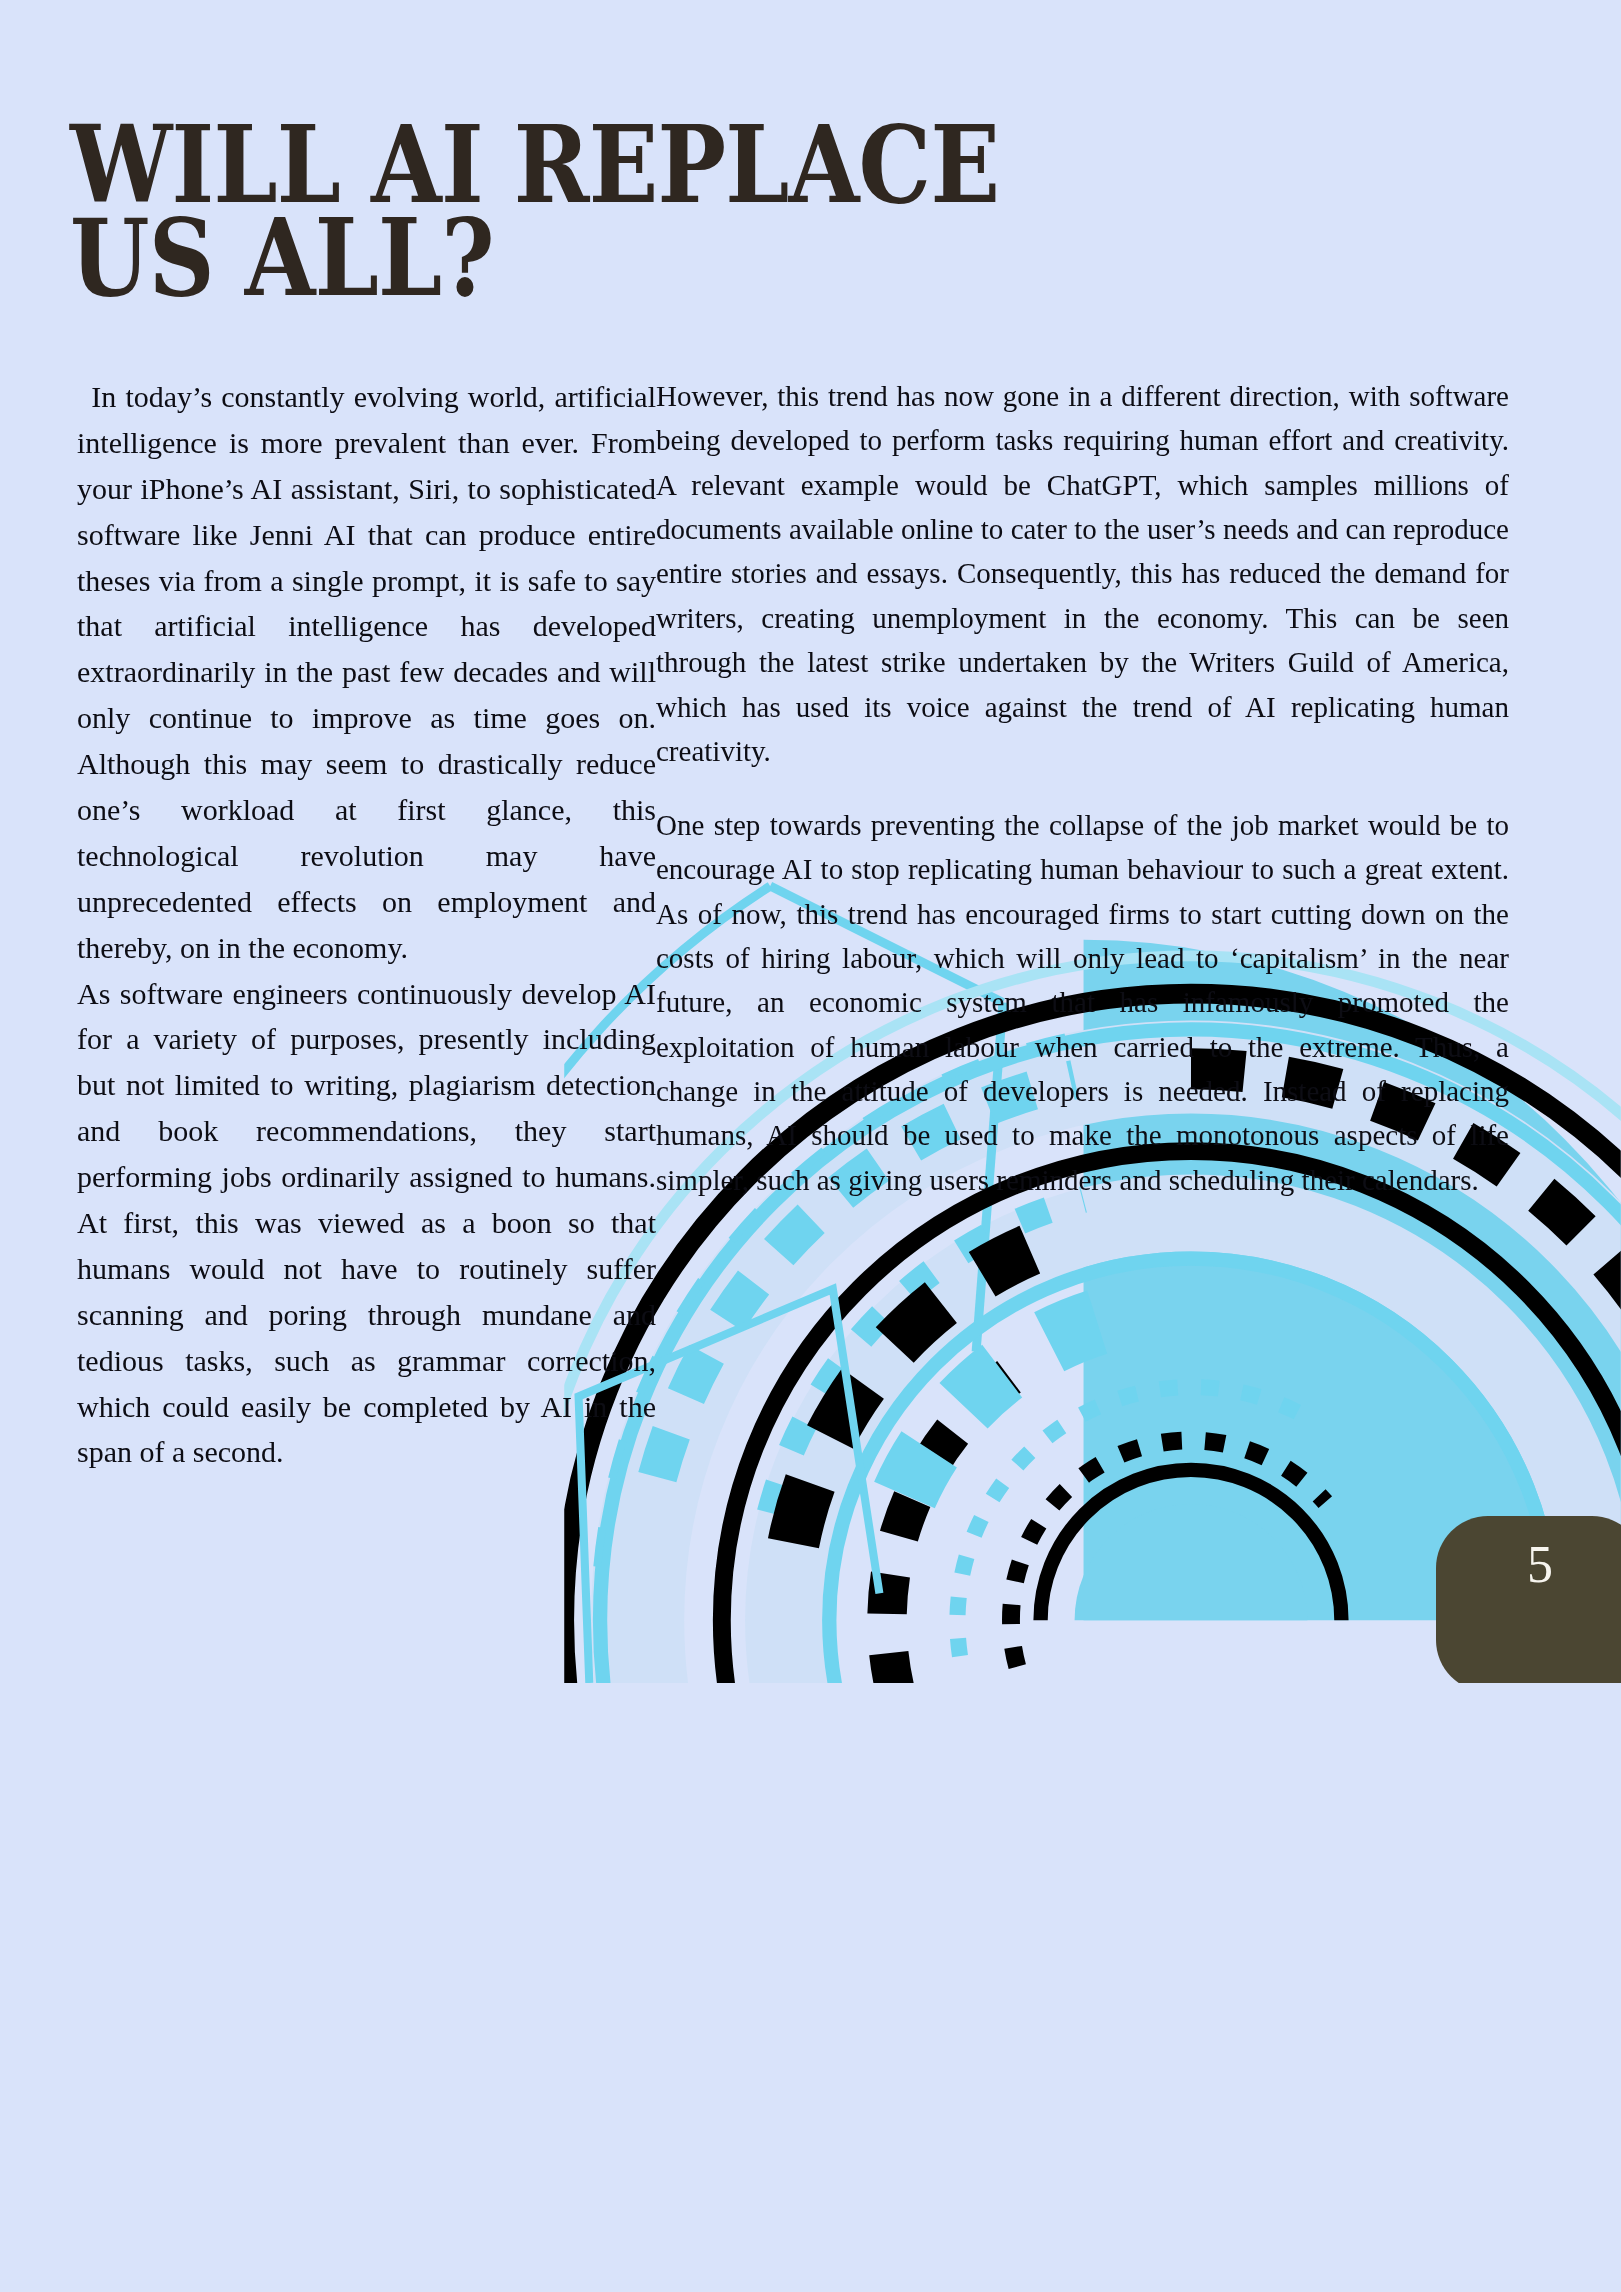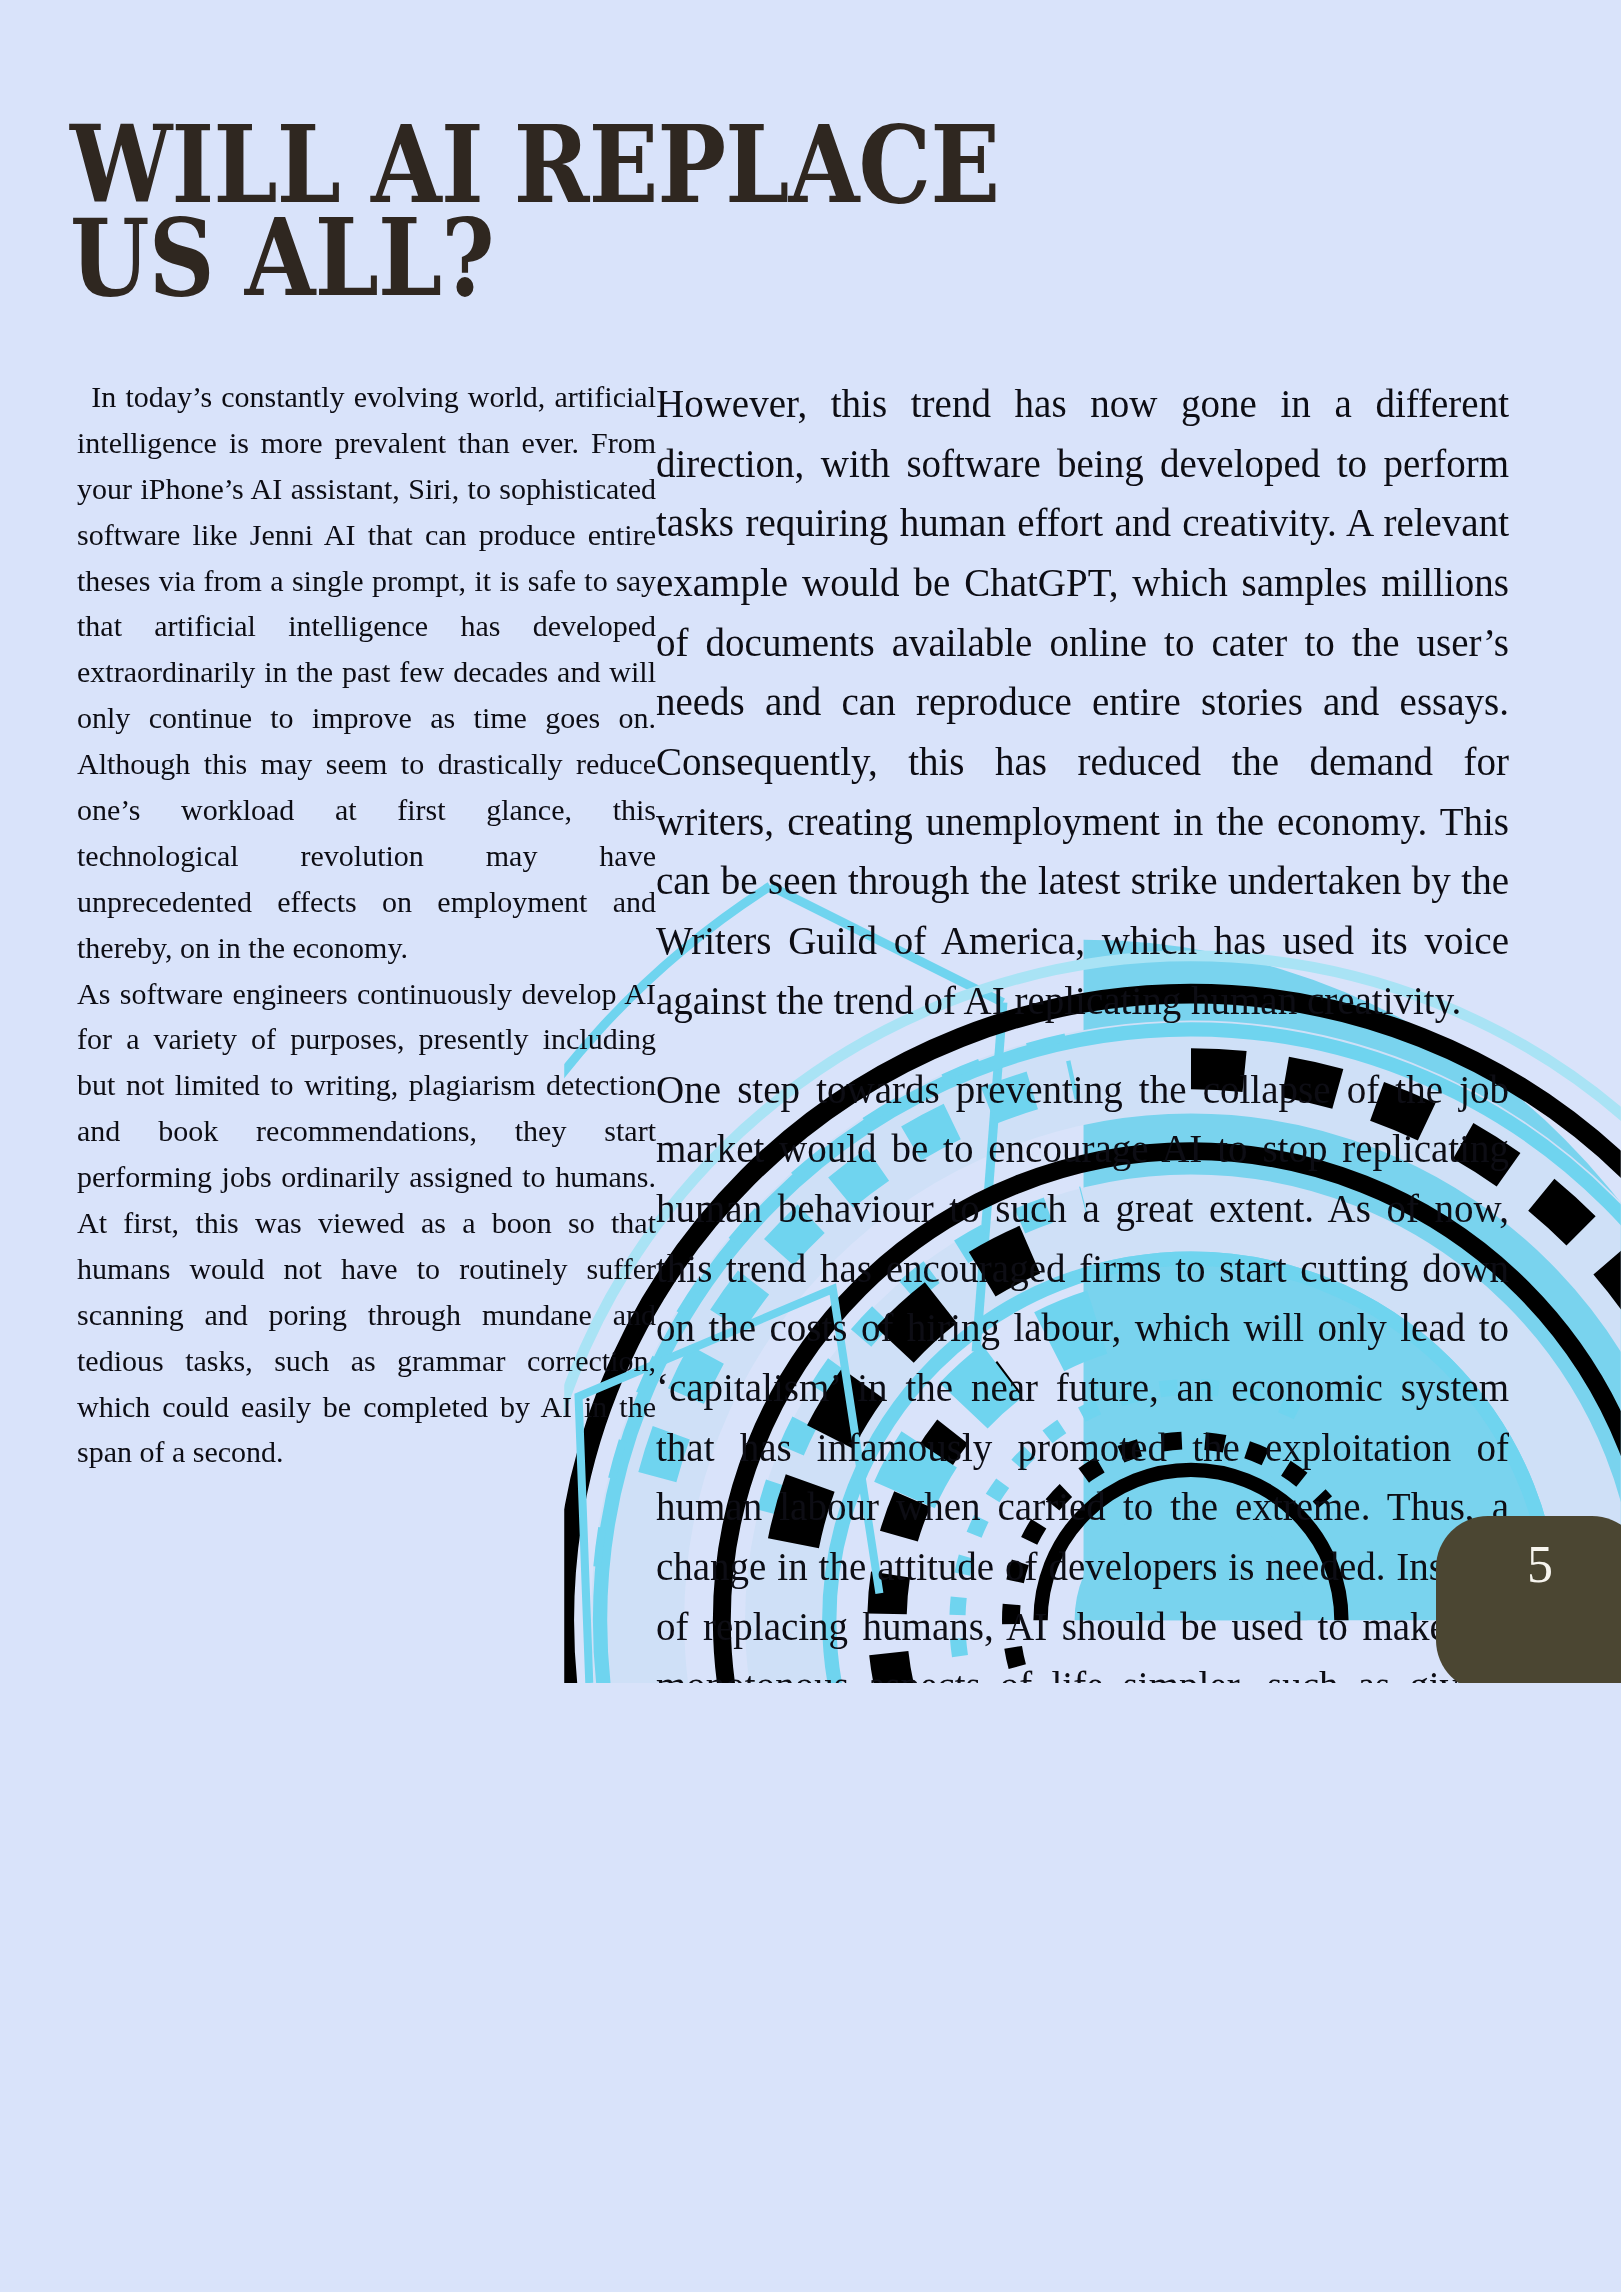--- a/index.html
+++ b/index.html
@@ -86,21 +86,21 @@
     line-height: 1.525;
     text-align: justify;
     text-justify: inter-word;
     hyphens: none;
   }
   .col-left p {
     font-size: 30px;
     line-height: 1.53;
   }
   .col-right p {
-    font-size: 39px;
+    font-size: 29px;
     line-height: 1.53;
   }
   .col p + p {
     margin-top: 0;
   }
   .col-right p.spaced {
     margin-top: 29.6px;
     font-family: Liberation Serif, serif;
   }
   .col p.indent::before {

